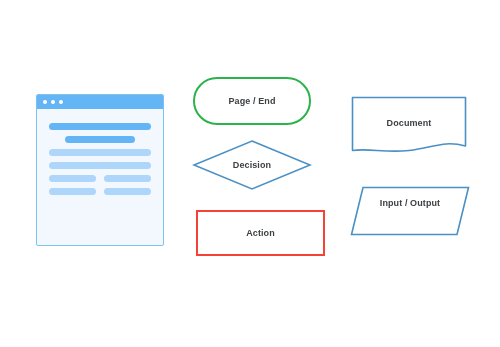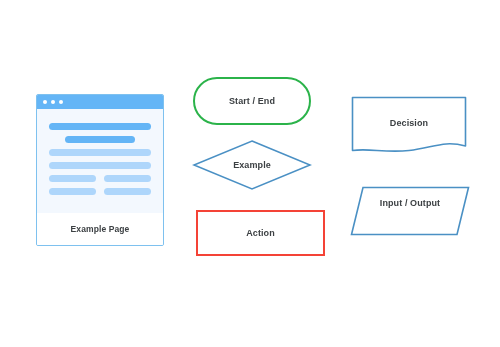--- a/index.html
+++ b/index.html
@@ -199,45 +199,42 @@
       <div class="bar-row">
         <div class="bar body"></div>
         <div class="bar body"></div>
       </div>
       <div class="bar-row">
         <div class="bar body"></div>
         <div class="bar body"></div>
       </div>
     </div>
 
-    <div class="browser-footer">
-      <span>Example Page</span>
-    </div>
   </div>
 
   <div class="shape terminator">
-    <div class="shape-label">Start / End</div>
+    <div class="shape-label">Page / End</div>
   </div>
 
   <div class="shape decision-wrap">
     <svg width="120" height="52" viewBox="0 0 120 52">
       <polygon points="60,2 118,26 60,50 2,26" fill="#ffffff" stroke="#4a90c4" stroke-width="1.6" stroke-linejoin="miter"></polygon>
     </svg>
-    <div class="shape-label">Example</div>
+    <div class="shape-label">Decision</div>
   </div>
 
   <div class="shape action">
     <div class="shape-label">Action</div>
   </div>
 
   <div class="shape document-wrap">
     <svg width="116" height="62" viewBox="0 0 116 62">
       <path d="M1.5,1.5 L114.5,1.5 L114.5,50 C92,44 82,52 58,54.5 C34,57 18,52 1.5,54.5 Z" fill="#ffffff" stroke="#4a90c4" stroke-width="1.6" stroke-linejoin="round"></path>
     </svg>
-    <div class="shape-label">Decision</div>
+    <div class="shape-label">Document</div>
   </div>
 
   <div class="shape io-wrap">
     <svg width="120" height="50" viewBox="0 0 120 50">
       <polygon points="13,1.5 118.5,1.5 107,48.5 1.5,48.5" fill="#ffffff" stroke="#4a90c4" stroke-width="1.6" stroke-linejoin="miter"></polygon>
     </svg>
     <div class="shape-label">Input / Output</div>
   </div>
 
 </div>

